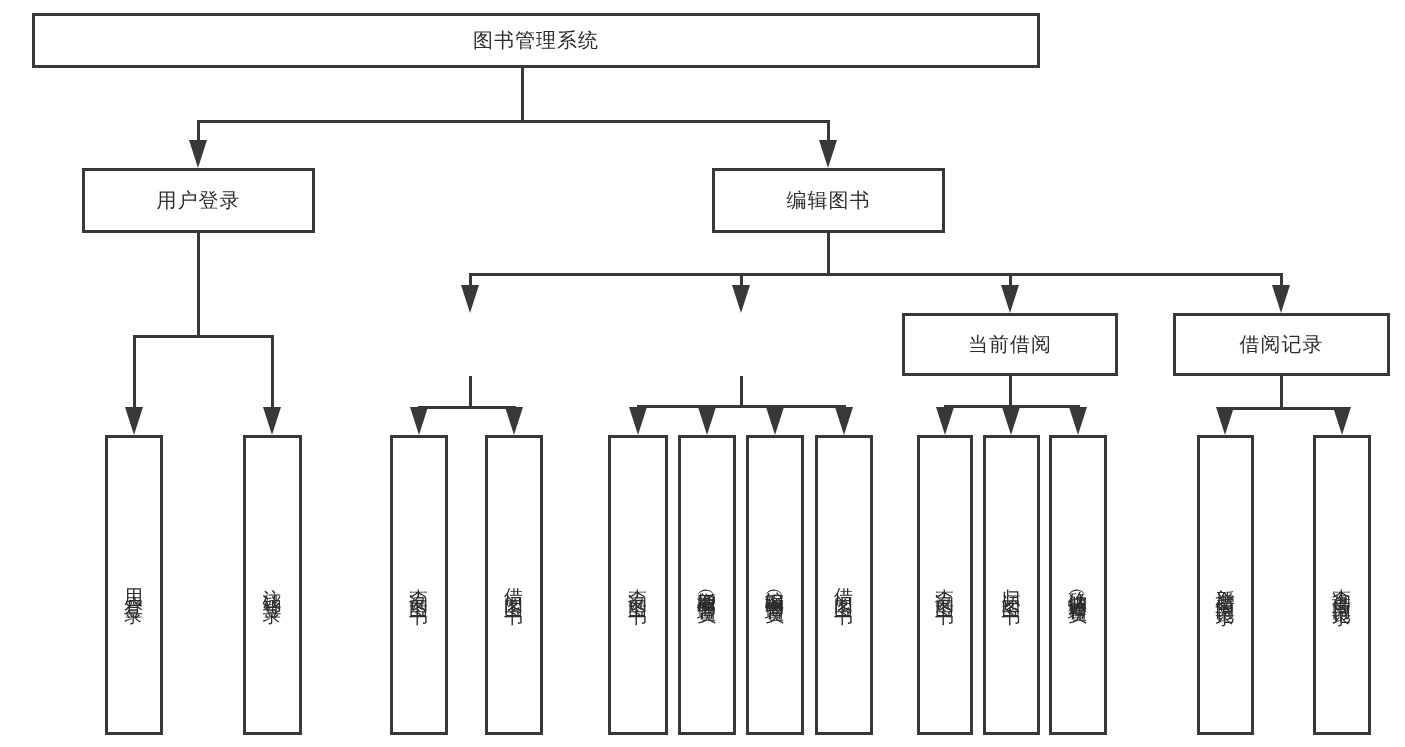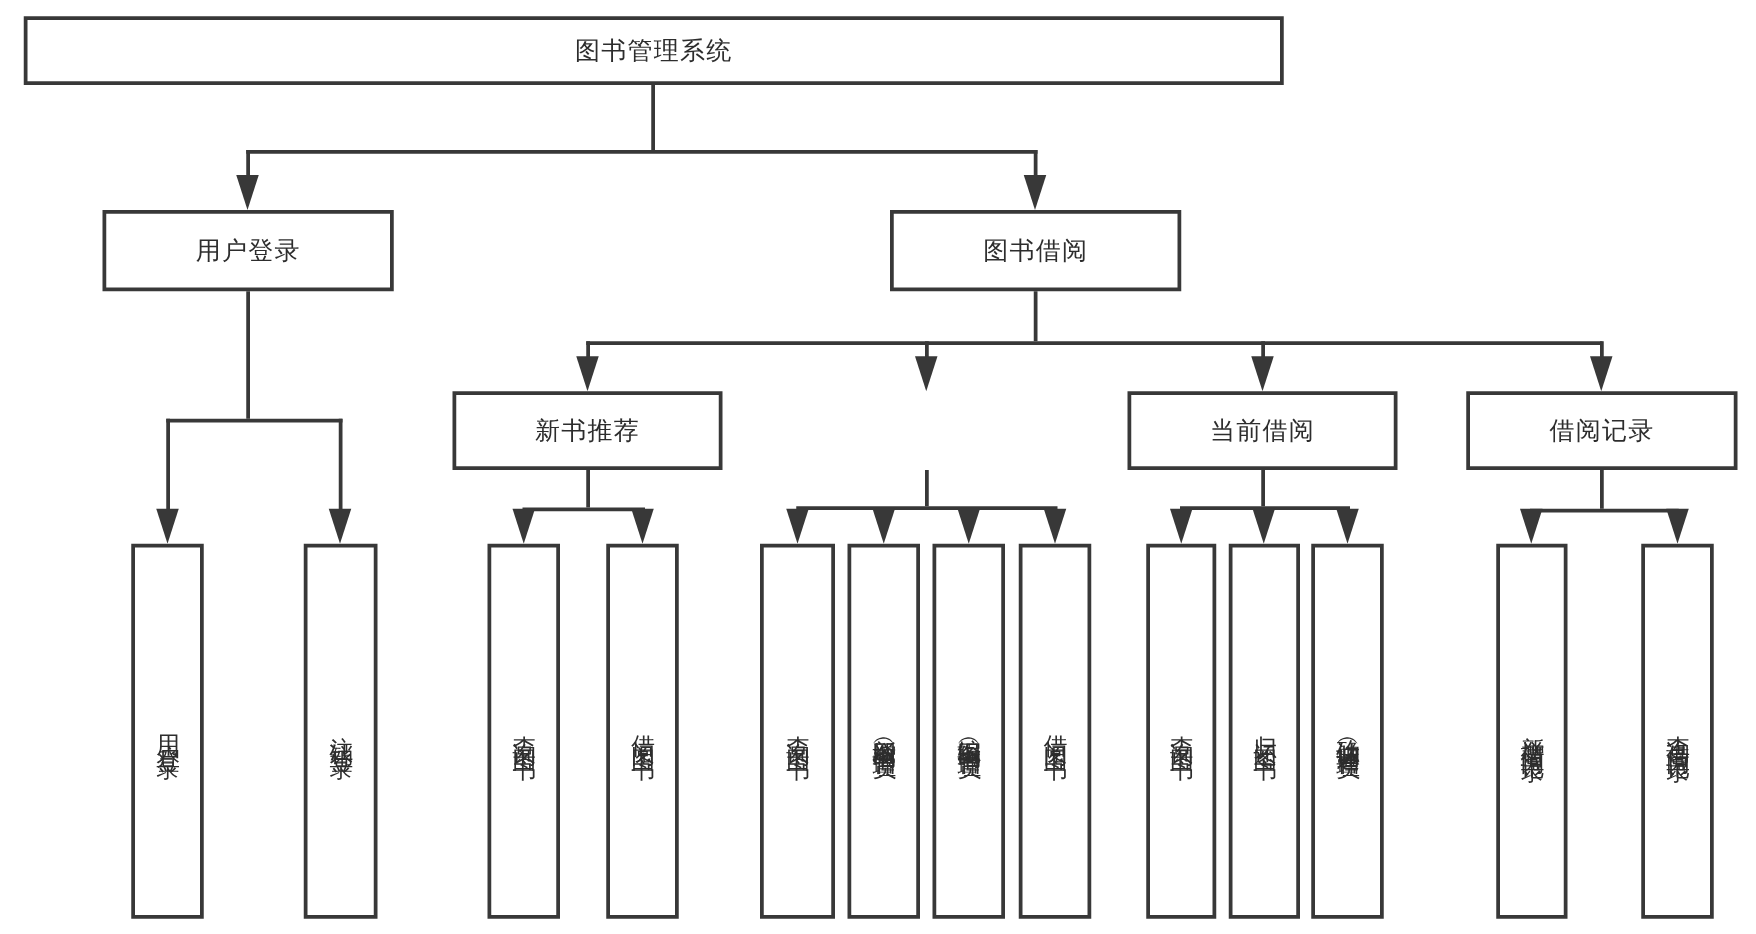--- a/index.html
+++ b/index.html
@@ -28,59 +28,56 @@
   .watermark{
     position:absolute;top:716px;right:10px;font-size:21px;color:#adb0b5;
     letter-spacing:1px;white-space:nowrap;
   }
 </style>
 </head>
 <body>
 
 <div class="canvas">
 
-  <div class="node h" style="left:19px;top:13px;width:1008px;height:55px;">
+  <div class="node h" style="left:32px;top:13px;width:1008px;height:55px;">
     <span>图书管理系统</span>
   </div>
 
   <div class="vline" style="left:521px;top:68px;height:52px;"></div>
   <div class="hline" style="left:197px;top:120px;width:633px;"></div>
   <div class="vline" style="left:197px;top:120px;height:22px;"></div>
   <div class="arrow" style="left:189px;top:140px;"></div>
   <div class="vline" style="left:827px;top:120px;height:22px;"></div>
   <div class="arrow" style="left:819px;top:140px;"></div>
 
   <div class="node h" style="left:82px;top:168px;width:233px;height:65px;">
     <span>用户登录</span>
   </div>
   <div class="node h" style="left:712px;top:168px;width:233px;height:65px;">
-    <span>图书借阅</span>
+    <span>编辑图书</span>
   </div>
 
   <div class="vline" style="left:197px;top:233px;height:102px;"></div>
   <div class="hline" style="left:133px;top:335px;width:141px;"></div>
   <div class="vline" style="left:133px;top:335px;height:74px;"></div>
   <div class="arrow" style="left:125px;top:407px;"></div>
   <div class="vline" style="left:271px;top:335px;height:74px;"></div>
   <div class="arrow" style="left:263px;top:407px;"></div>
 
   <div class="vline" style="left:827px;top:233px;height:40px;"></div>
   <div class="hline" style="left:469px;top:273px;width:813px;"></div>
   <div class="vline" style="left:469px;top:273px;height:14px;"></div>
   <div class="arrow" style="left:461px;top:285px;"></div>
   <div class="vline" style="left:740px;top:273px;height:14px;"></div>
   <div class="arrow" style="left:732px;top:285px;"></div>
   <div class="vline" style="left:1009px;top:273px;height:14px;"></div>
   <div class="arrow" style="left:1001px;top:285px;"></div>
   <div class="vline" style="left:1280px;top:273px;height:14px;"></div>
   <div class="arrow" style="left:1272px;top:285px;"></div>
 
-  <div class="node h" style="left:362px;top:313px;width:216px;height:63px;">
-    <span>新书推荐</span>
-  </div>
   <div class="node h" style="left:902px;top:313px;width:216px;height:63px;">
     <span>当前借阅</span>
   </div>
   <div class="node h" style="left:1173px;top:313px;width:217px;height:63px;justify-content:center;">
     <span>借阅记录</span>
   </div>
 
   <div class="vline" style="left:469px;top:376px;height:30px;"></div>
   <div class="hline" style="left:418px;top:406px;width:98px;"></div>
   <div class="arrow" style="left:410px;top:407px;"></div>

